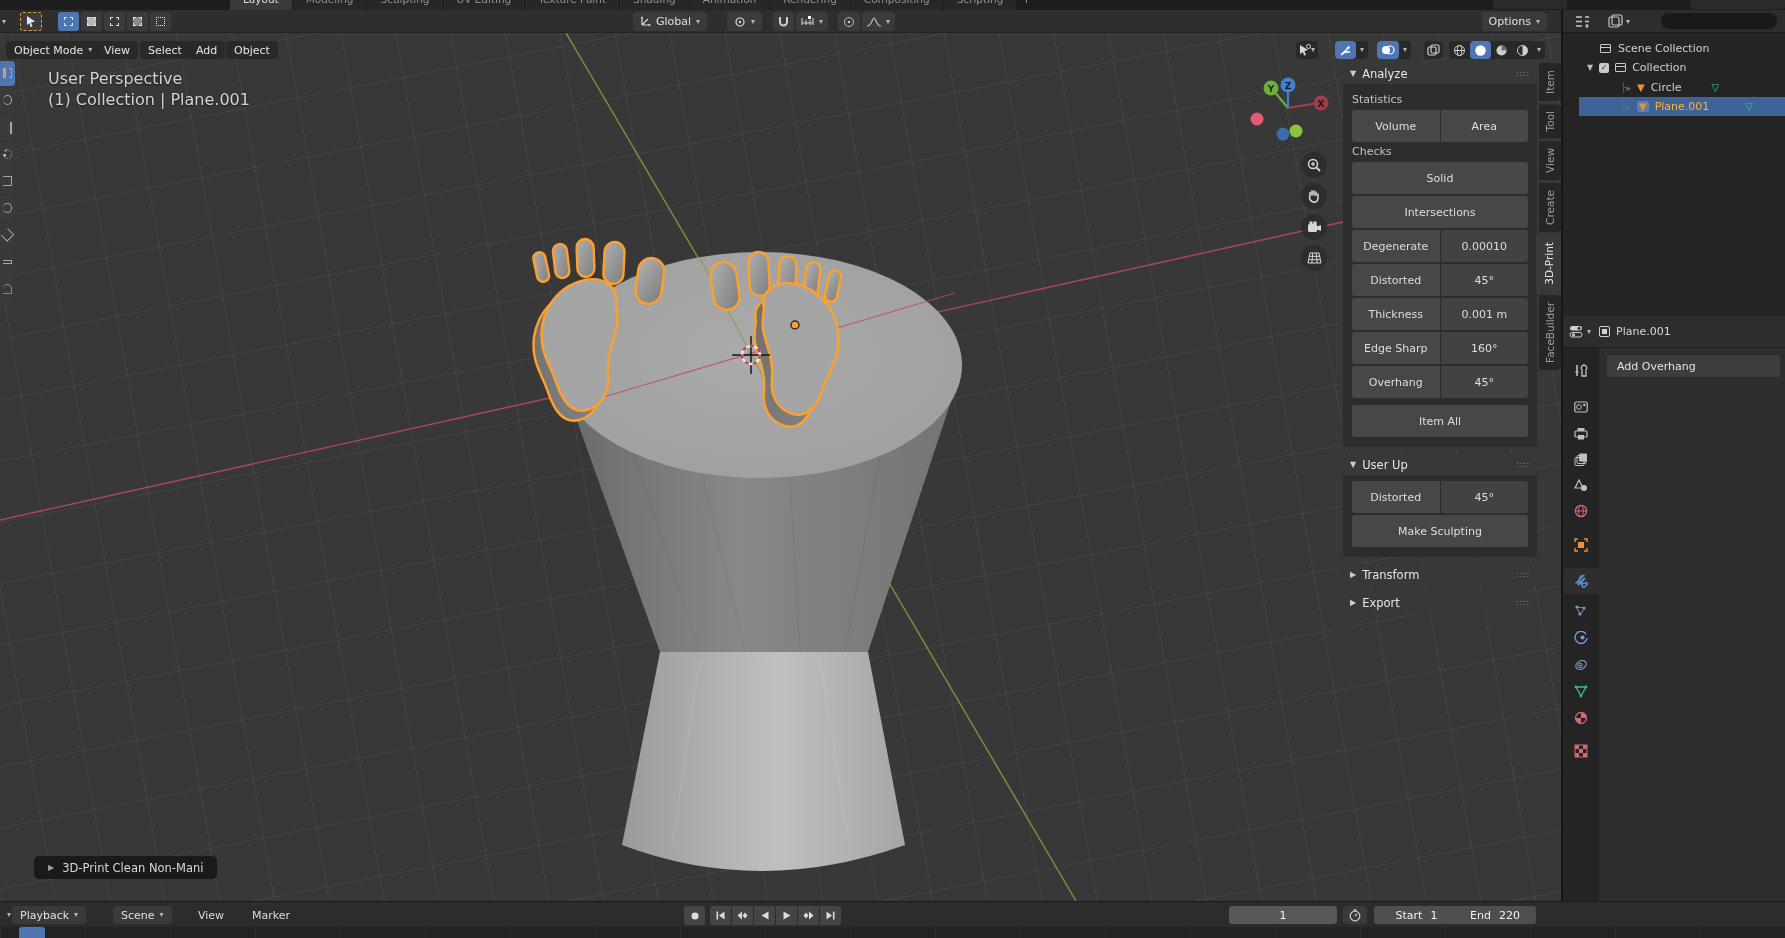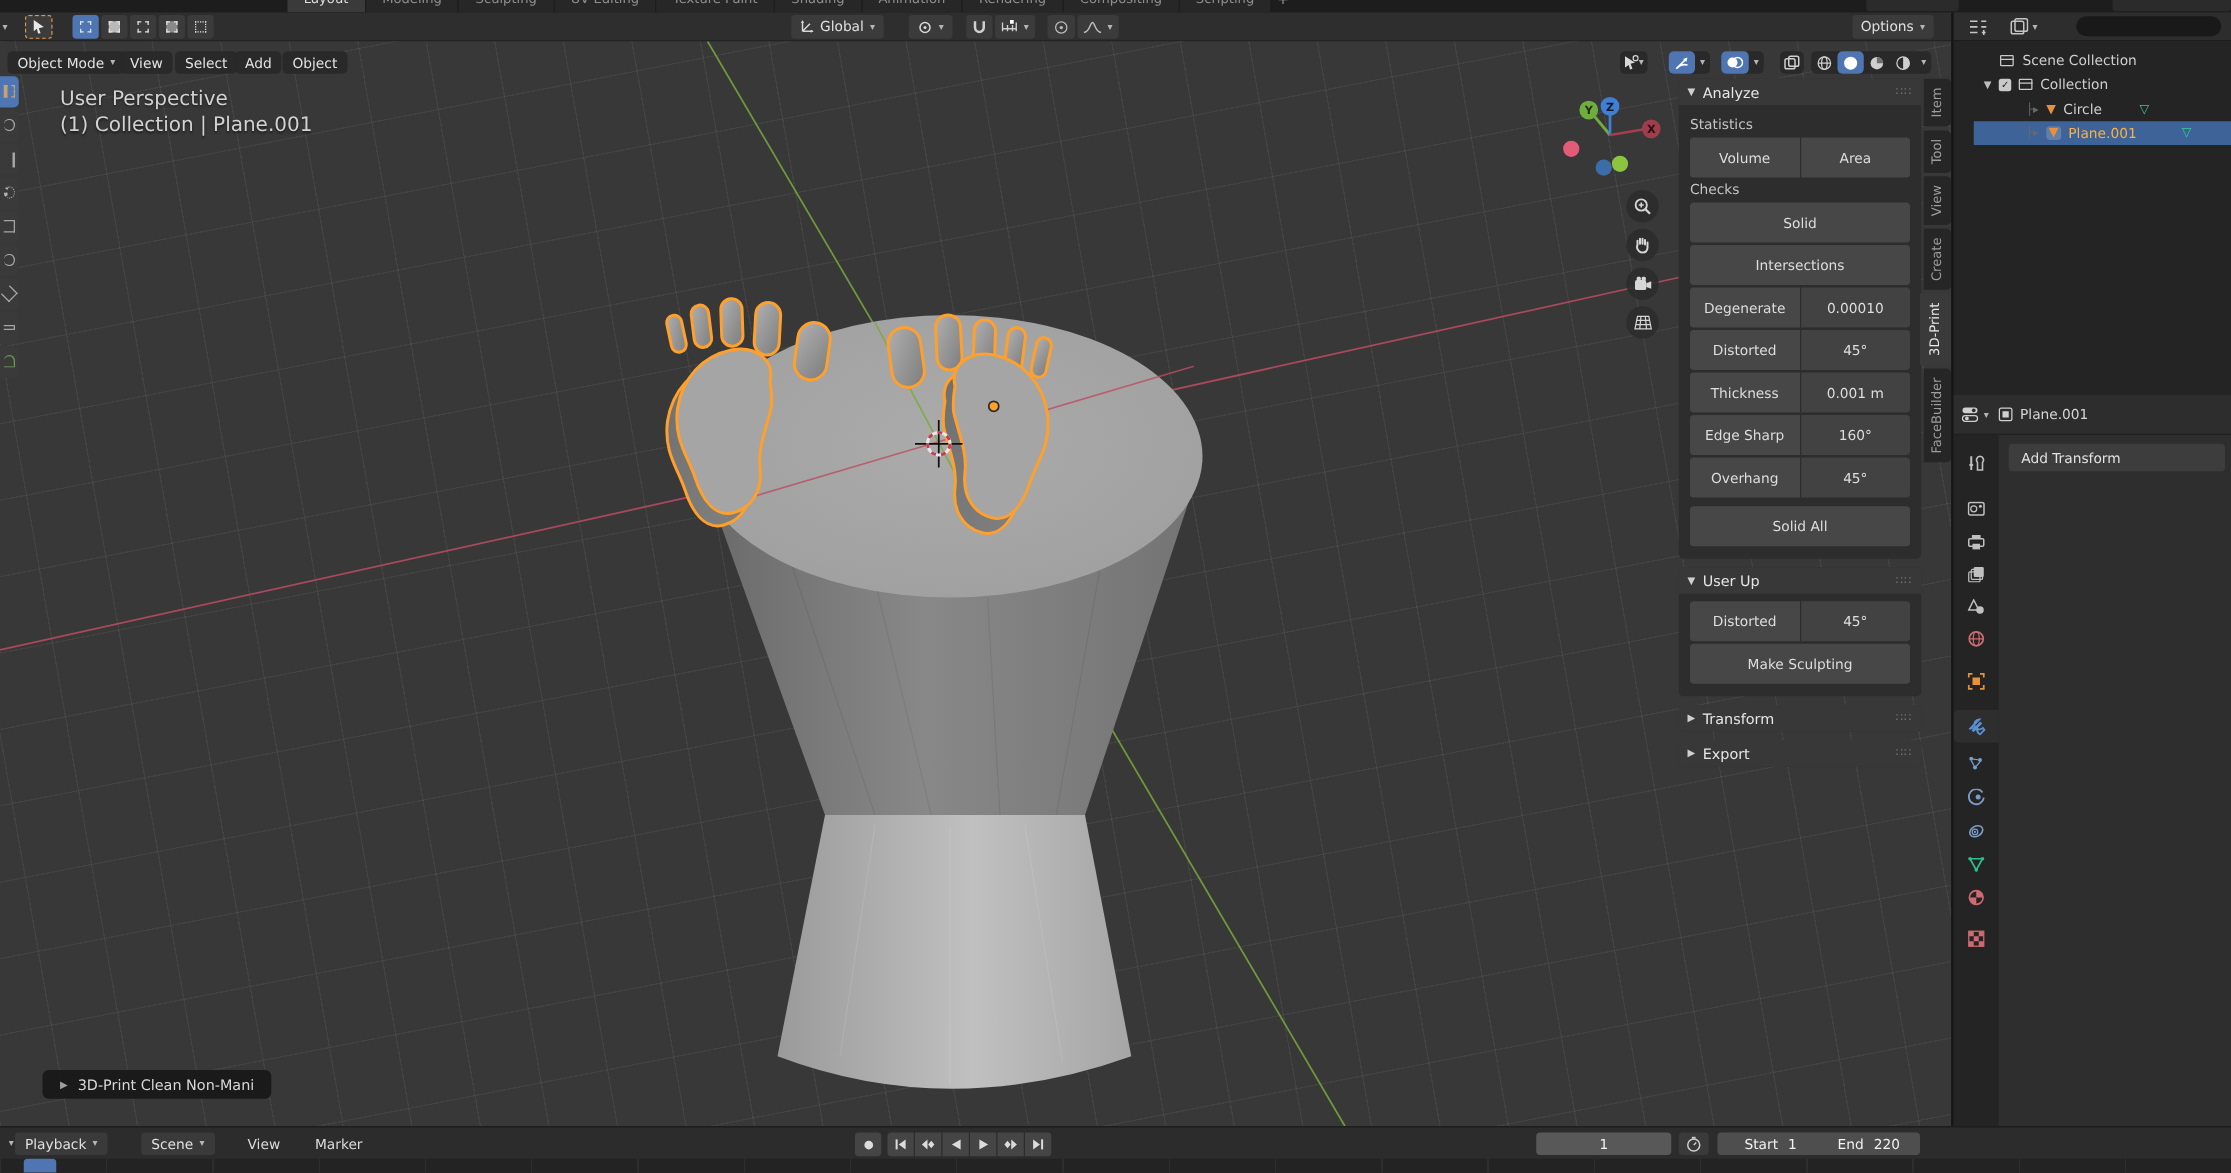--- a/index.html
+++ b/index.html
@@ -486,21 +486,21 @@
           </div>
           <div class="prow">
             <div class="pbtn">Edge Sharp</div>
             <div class="pbtn valcell">160°</div>
           </div>
           <div class="prow">
             <div class="pbtn">Overhang</div>
             <div class="pbtn valcell">45°</div>
           </div>
           <div class="prow" style="margin-top:7px">
-              <div class="pbtn single">Solid All</div>
+              <div class="pbtn single">Item All</div>
             </div>
         </div>
       </div>
 
       <div class="panel">
         <div class="panel-hdr">
           <span style="font-size:8px;color:#cfcfcf">▼</span>
           <span>User Up</span>
           <span class="grip">∷∷</span>
         </div>
@@ -701,21 +701,21 @@
             <rect x="1" y="1" width="4" height="4" fill="#cf6a72"></rect>
             <rect x="9" y="1" width="4" height="4" fill="#cf6a72"></rect>
             <rect x="5" y="5" width="4" height="4" fill="#cf6a72"></rect>
             <rect x="1" y="9" width="4" height="4" fill="#cf6a72"></rect>
             <rect x="9" y="9" width="4" height="4" fill="#cf6a72"></rect>
           </svg>
         </div>
     </div>
 
     <div id="props-content">
-      <div class="addmod">Add Transform</div>
+      <div class="addmod">Add Overhang</div>
     </div>
   </div>
 </div>
 
 <div id="timeline" class="abs">
   <span class="chev abs" style="left:7px;top:9px">▾</span>
   <div class="tl-pill" style="left:12px">
     <span>Playback</span>
       <span class="chev">▾</span>
   </div>

